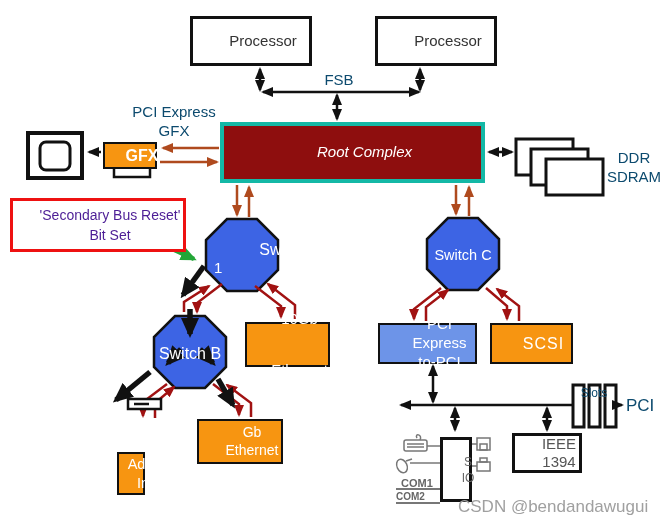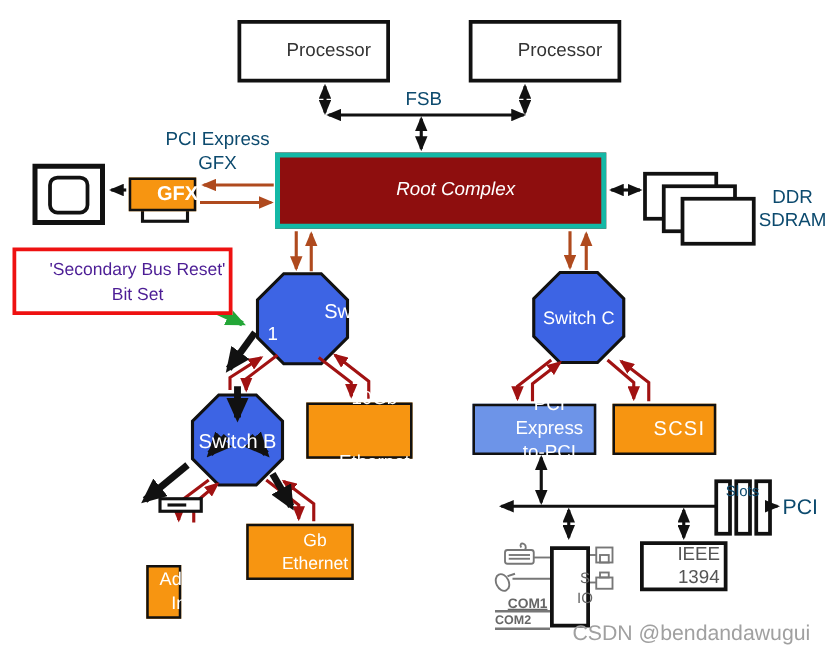--- a/index.html
+++ b/index.html
@@ -228,18 +228,18 @@
 
   <div class="box" style="left:512px;top:433px;width:70px;height:40px;border:3px solid #111;background:#fff;color:#555;font-size:15px;line-height:18px;">
     <div>IEEE</div>
     <div>1394</div>
   </div>
 
   <div class="box" style="left:440px;top:437px;width:32px;height:65px;border:3.5px solid #111;background:#fff;color:#666;font-size:12px;line-height:16px;">
     <div>S</div>
     <div>IO</div>
   </div>
-  <div class="lbl gray" style="left:396px;top:477px;width:42px;font-size:11px;font-weight:bold;text-align:right;text-decoration:underline;">COM1</div>
+  <div class="lbl gray" style="left:396px;top:477px;width:42px;font-size:11px;font-weight:bold;text-align:center;">COM1</div>
   <div class="lbl gray" style="left:396px;top:491px;width:42px;font-size:10px;font-weight:bold;text-align:left;">COM2</div>
 
   <div class="watermark" style="left:458px;top:497px;">CSDN @bendandawugui</div>
 
 </div>
 
 </body></html>

